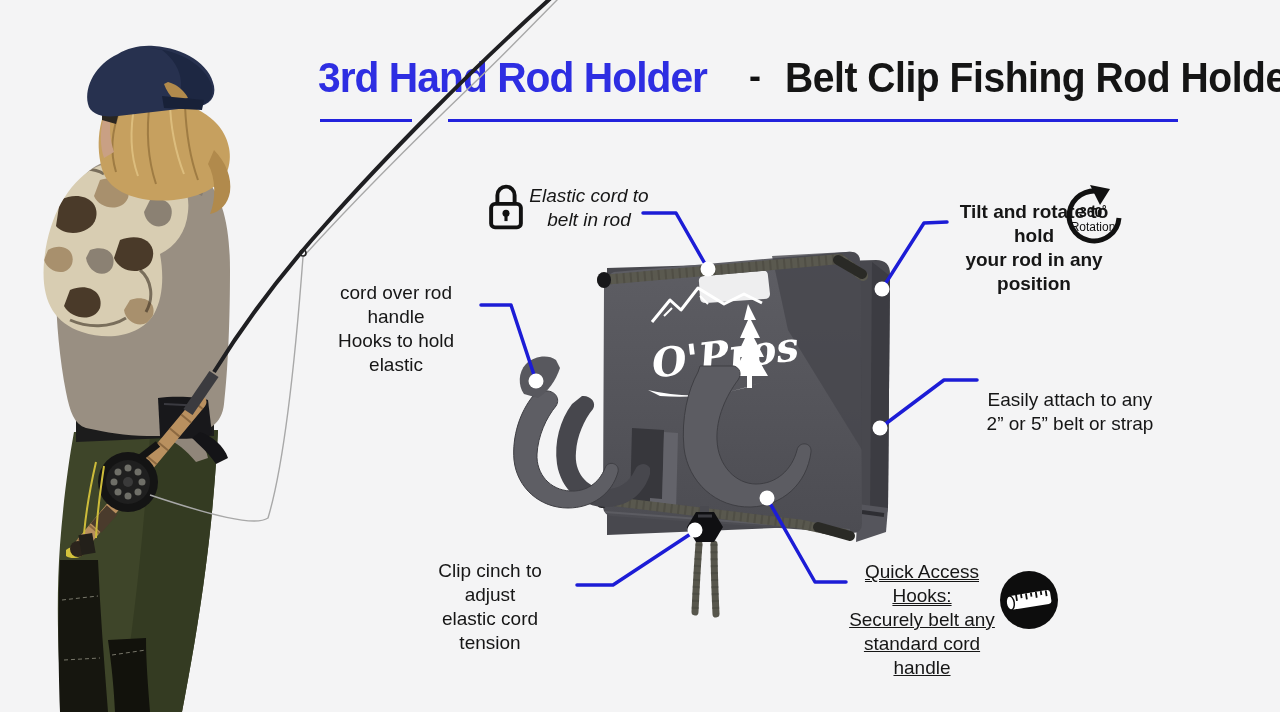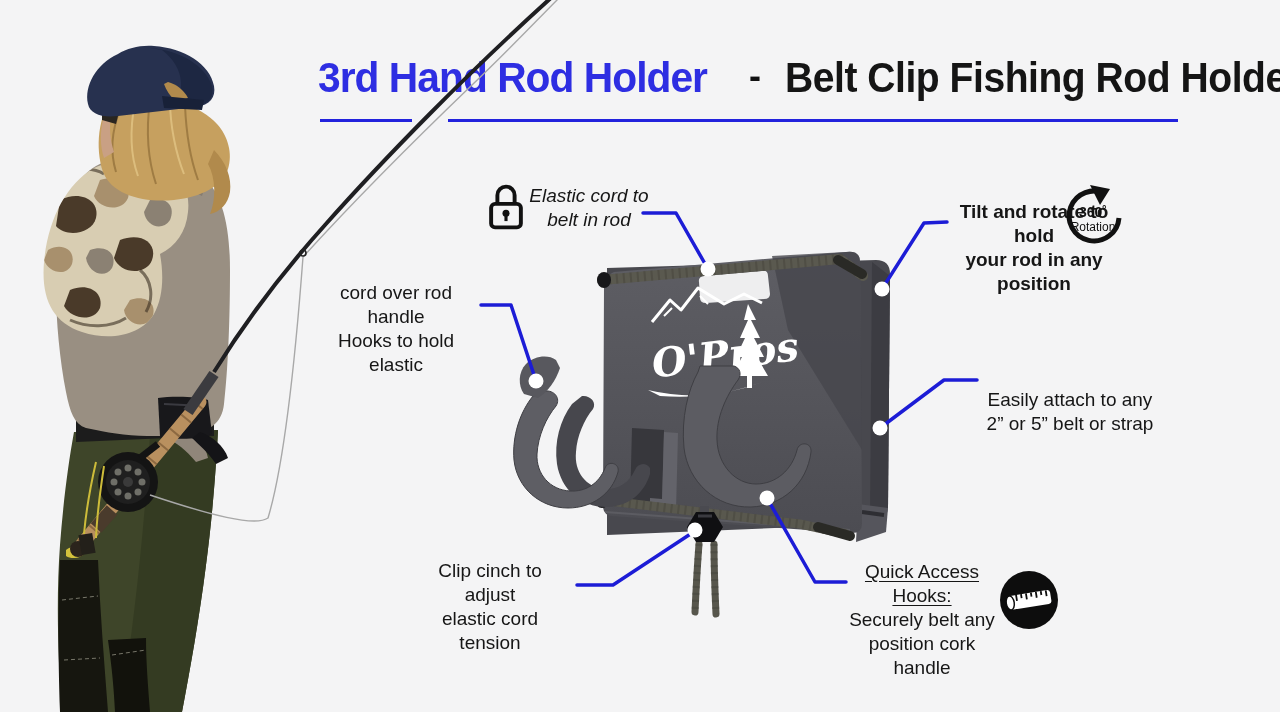--- a/index.html
+++ b/index.html
@@ -22,21 +22,21 @@
   .rule.seg2{left:448px;width:730px;}
 
   
   .callout{position:absolute;font-size:19px;line-height:24px;color:#161616;z-index:2;}
   .center{text-align:center;}
   .co-elastic{left:523px;top:184px;width:132px;font-style:italic;}
   .co-tilt{left:948px;top:200px;width:172px;font-weight:bold;}
   .co-hooks{left:318px;top:281px;width:156px;}
   .co-belt{left:985px;top:356px;width:170px;text-align:center;margin-top:32px;}
   .co-cinch{left:416px;top:559px;width:148px;}
-  .co-quick{left:846px;top:560px;width:152px;}
+  .co-quick{left:846px;top:560px;width:152px;text-decoration:underline;}
   .co-quick .hd{text-decoration:underline;text-underline-offset:3px;}
   .icon{position:absolute;z-index:2;}
   .ic-lock{left:488px;top:181px;}
   .ic-rot{left:1062px;top:184px;}
   .ic-tape{left:999px;top:570px;}
   .rot-deg{font-size:14px;font-weight:bold;fill:#111;}
   .rot-lab{font-size:12px;fill:#111;}
 </style>
 </head>
 <body>
@@ -230,21 +230,21 @@
     <div>Easily attach to any</div>
     <div>2” or 5” belt or strap</div>
   </div>
   <div class="callout center co-cinch">
     <div>Clip cinch to adjust</div>
     <div>elastic cord tension</div>
   </div>
   <div class="callout center co-quick">
     <div class="hd">Quick Access Hooks:</div>
     <div>Securely belt any</div>
-    <div>position cork handle</div>
+    <div>standard cord handle</div>
   </div>
 
   <div class="icon ic-lock">
     <svg width="36" height="52" viewBox="0 0 46 60">
       <path d="M 12,26 V 15 A 11,11 0 0 1 34,15 V 26" stroke="#111" stroke-width="5" fill="none"></path>
       <rect x="4" y="26" width="38" height="30" rx="5" fill="none" stroke="#111" stroke-width="5"></rect>
       <circle cx="23" cy="38" r="4.5" fill="#111"></circle>
       <rect x="21" y="39" width="4" height="9" fill="#111"></rect>
     </svg>
   </div>

